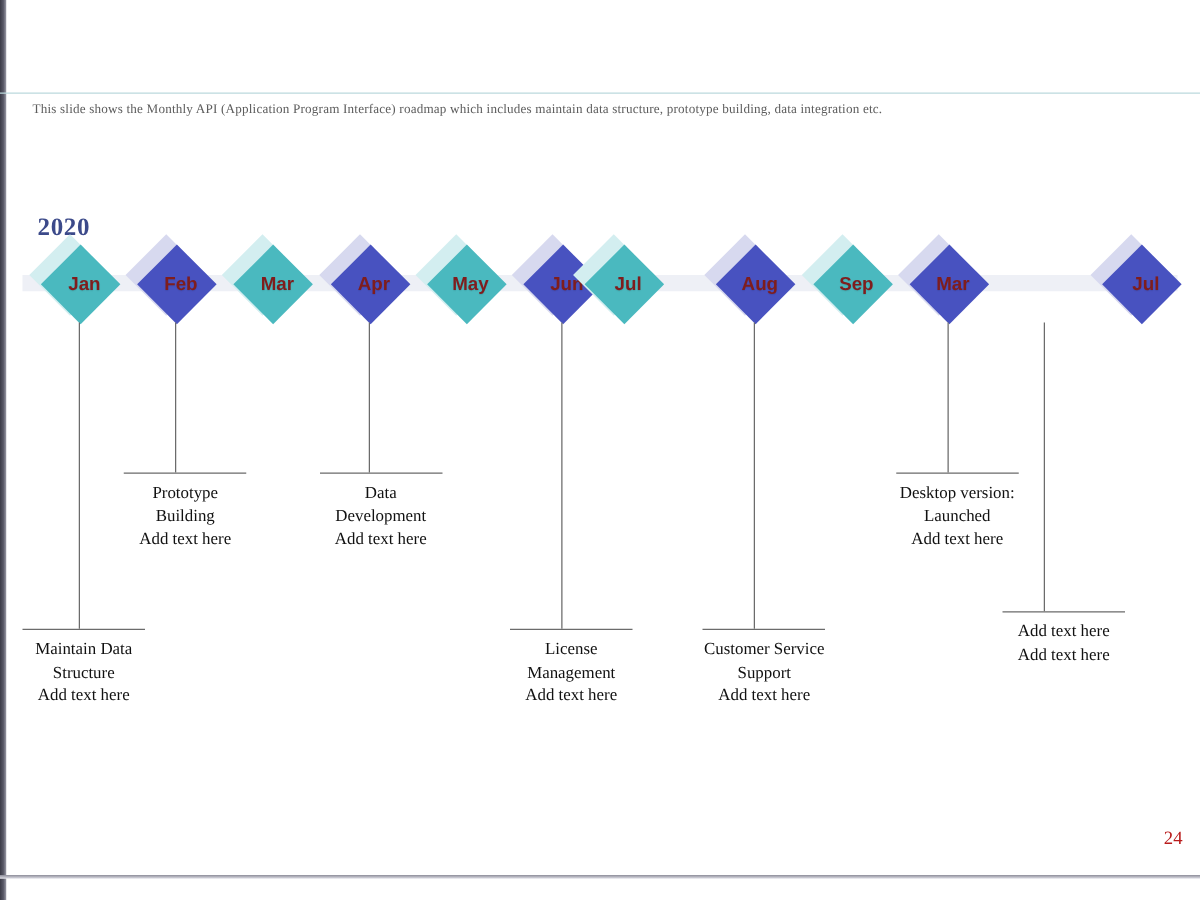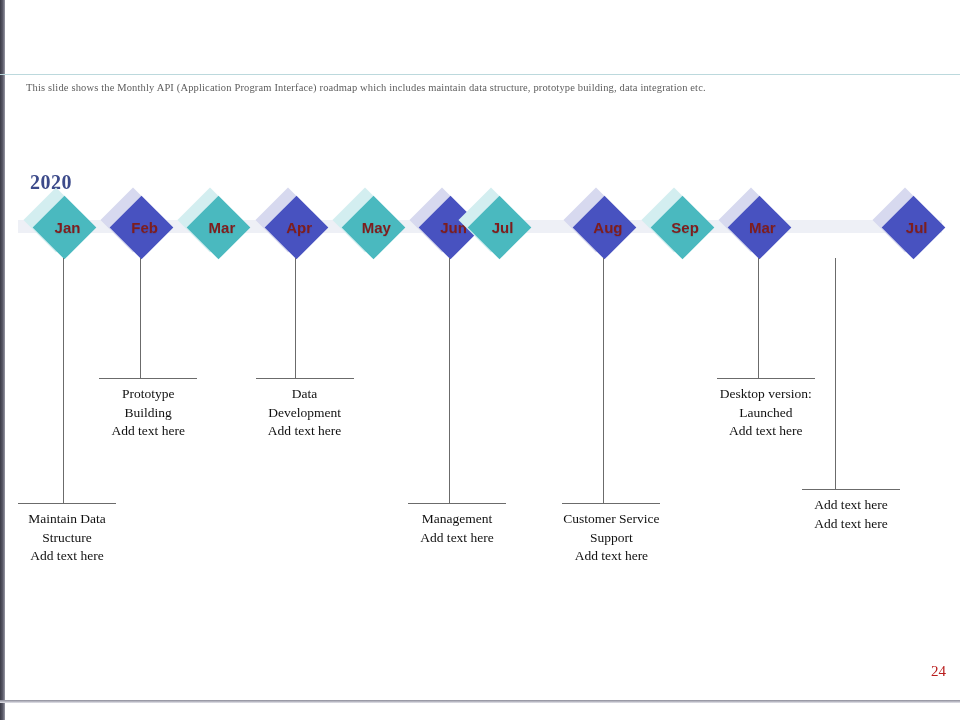--- a/index.html
+++ b/index.html
@@ -278,20 +278,21 @@
         <div class="ctext" style="top: 127px; left: 10px;">
           <div>Data</div>
           <div>Development</div>
           <div>Add text here</div>
         </div>
       </div>
       <div class="callout" style="left: 449px; top: 258px;">
         <div class="stem" style="height: 245px;"></div>
         <div class="cap" style="top: 245px; left: 54px;"></div>
         <div class="ctext" style="top: 252px; left: 8px;">
+          <div>License</div>
           <div>Management</div>
           <div>Add text here</div>
         </div>
       </div>
       <div class="callout" style="left: 603.4px; top: 258px;">
         <div class="stem" style="height: 245px;"></div>
         <div class="cap" style="top: 245px; left: 54px;"></div>
         <div class="ctext" style="top: 252px; left: 8px;">
           <div>Customer Service</div>
           <div>Support</div>

